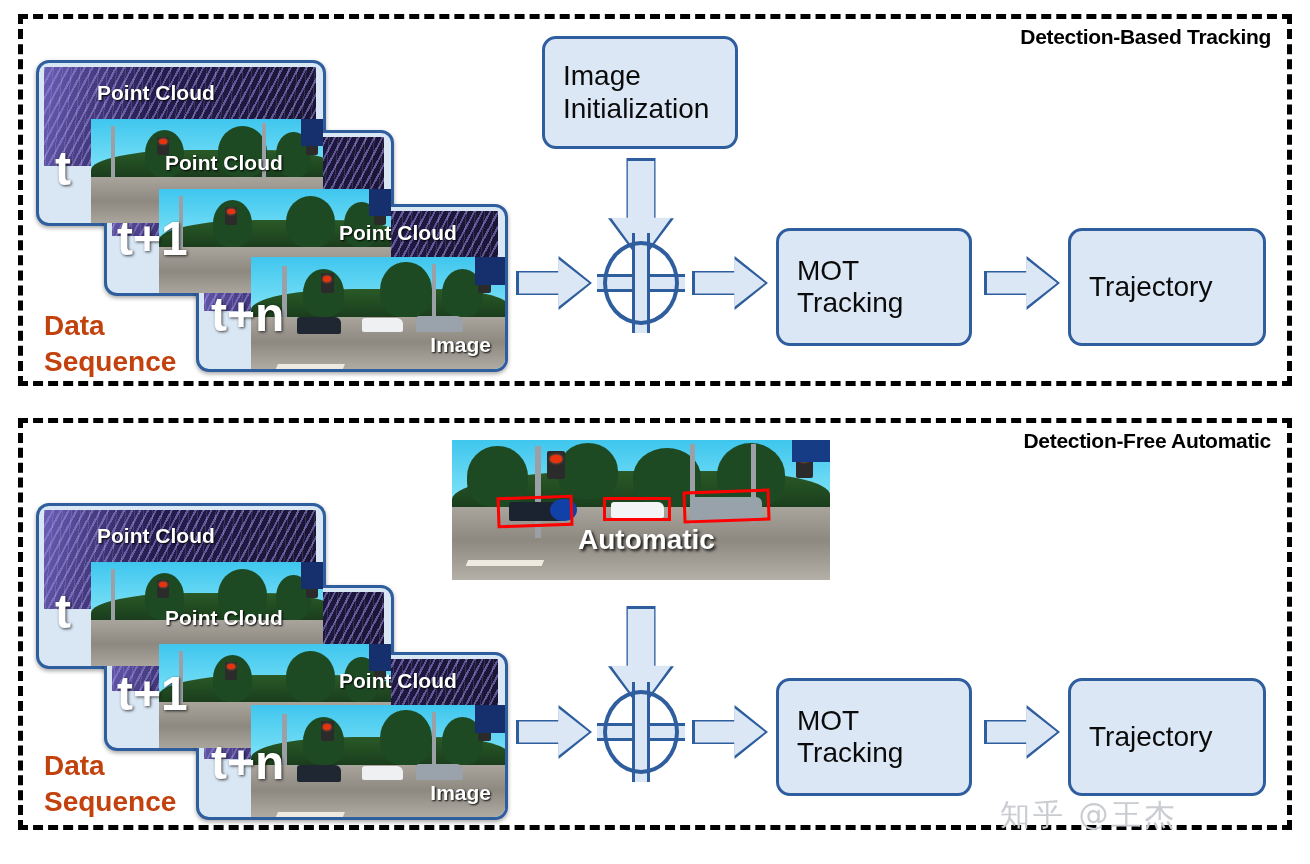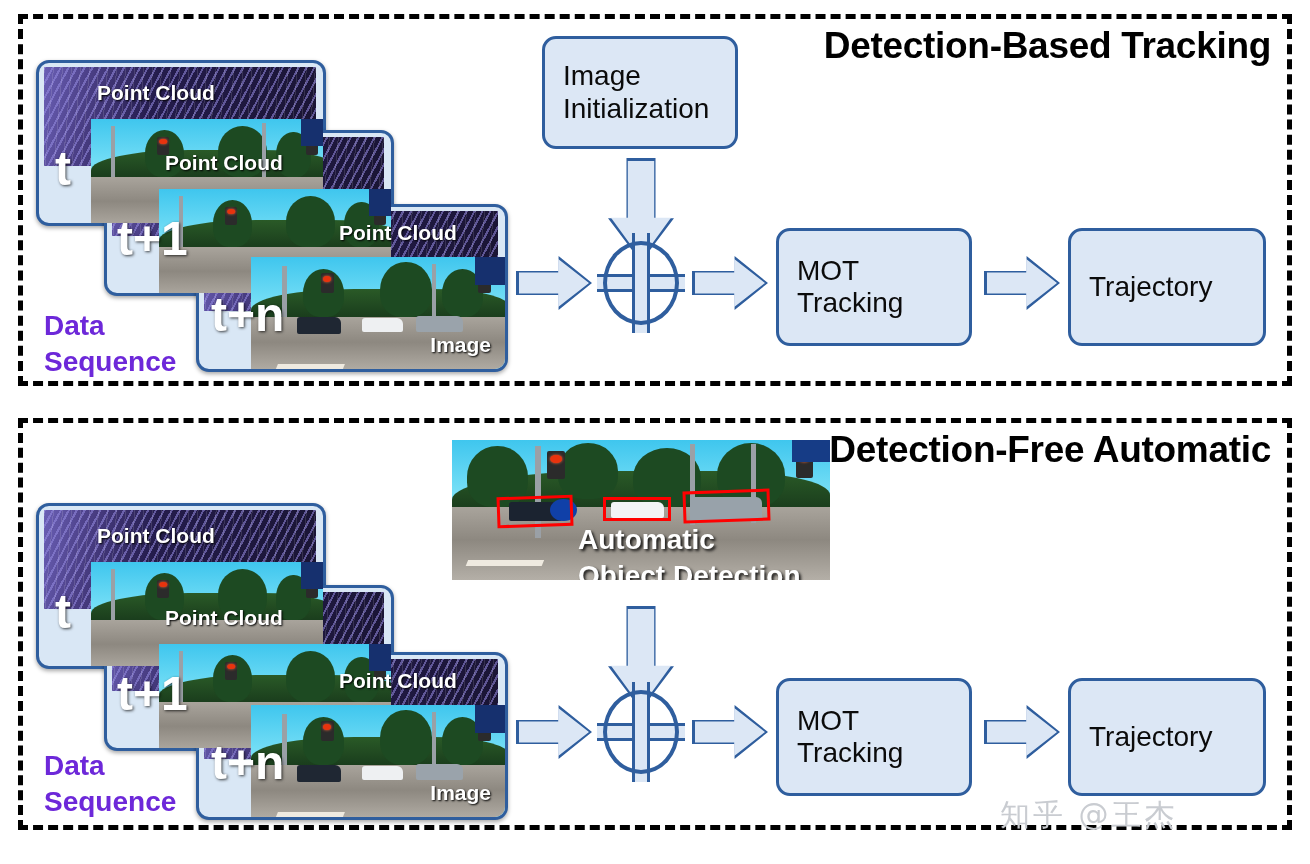--- a/index.html
+++ b/index.html
@@ -3,21 +3,21 @@
 <meta charset="utf-8">
 <style>
   html,body{margin:0;padding:0;background:#ffffff;}
   body{width:1310px;height:864px;position:relative;overflow:hidden;
        font-family:"Liberation Sans","DejaVu Sans",sans-serif;}
 
   .panel{position:absolute;border:5px dashed #000;box-sizing:border-box;}
   #panel-top{left:18px;top:14px;width:1274px;height:372px;}
   #panel-bottom{left:18px;top:418px;width:1274px;height:412px;}
 
-  .panel-title{position:absolute;right:16px;top:6px;font-size:37px;
+  .panel-title{position:absolute;right:16px;top:6px;font-size:21px;
     font-weight:bold;color:#000;letter-spacing:-0.3px;white-space:nowrap;}
 
   
   .frame-card{position:absolute;box-sizing:border-box;
      border:3px solid #2f5e9e;border-radius:13px;background:#d9e7f5;
      box-shadow:0 2px 4px rgba(0,0,0,.35);overflow:hidden;}
   .pc{position:absolute;left:5px;top:4px;width:calc(100% - 12px);height:62%;
      background:
        repeating-linear-gradient(118deg, rgba(150,140,225,.55) 0px, rgba(150,140,225,.55) 2px, rgba(30,25,70,.0) 2px, rgba(30,25,70,.0) 7px),
        linear-gradient(100deg,#6a5fb5 0%,#4b3f86 16%,#241c4c 40%,#191433 100%);
@@ -80,21 +80,21 @@
      width:18px;height:100px;background:#dce7f5;border-left:3px solid #2f5e9e;
      border-right:3px solid #2f5e9e;box-sizing:border-box;}
 
   
   #detection-image{position:absolute;left:452px;top:440px;width:378px;height:140px;
      overflow:hidden;background:#7ad6ef;}
   .det-box{position:absolute;border:3px solid #ff0000;box-sizing:border-box;}
   .det-caption{position:absolute;color:#fff;font-weight:bold;font-size:28px;
      text-shadow:2px 2px 3px rgba(0,0,0,.85);white-space:nowrap;z-index:9;}
 
-  .seq-label{position:absolute;font-size:28px;font-weight:bold;color:#6d28d9;
+  .seq-label{position:absolute;font-size:28px;font-weight:bold;color:#c2410c;
      line-height:1.28;white-space:pre-line;}
 
   #watermark{position:absolute;left:1000px;top:795px;font-size:30px;
      color:#c9ccd1;letter-spacing:3px;white-space:nowrap;
      font-family:"DejaVu Sans",sans-serif;}
 </style>
 </head>
 <body>
 
 <div class="panel" id="panel-top">
@@ -276,21 +276,20 @@
   <div class="car" style="left:63%;top:41%;width:19%;height:16%;background:#98a2aa;"></div>
   <div style="position:absolute;left:26%;top:42%;width:7%;height:16%;background:#1040a8;border-radius:50%;"></div>
   <div class="road-line" style="left:4%;bottom:10%;width:20%;height:4%;"></div>
   <div style="position:absolute;right:0;top:0;width:10%;height:16%;background:#163c86;"></div>
 
   <div class="det-box" style="left:12%;top:40%;width:20%;height:22%;transform:rotate(-2deg);"></div>
   <div class="det-box" style="left:40%;top:41%;width:18%;height:17%;"></div>
   <div class="det-box" style="left:61%;top:36%;width:23%;height:23%;transform:rotate(-2deg);"></div>
 
   <div class="det-caption" style="left:126px;top:84px;">Automatic</div>
-  <div class="det-caption" style="left:126px;top:120px;">Object Detection</div>
 </div>
 
 <div class="arrow-d-b" style="left:608px;top:606px;width:66px;height:104px;"></div>
 <div class="arrow-d" style="left:611px;top:609px;width:60px;height:98px;"></div>
 
 <div class="arrow-r-b" style="left:516px;top:705px;width:76px;height:54px;"></div>
 <div class="arrow-r" style="left:519px;top:708px;width:70px;height:48px;"></div>
 
 <div class="plus-node" style="left:603px;top:690px;">
   <div class="bar-h"></div>

